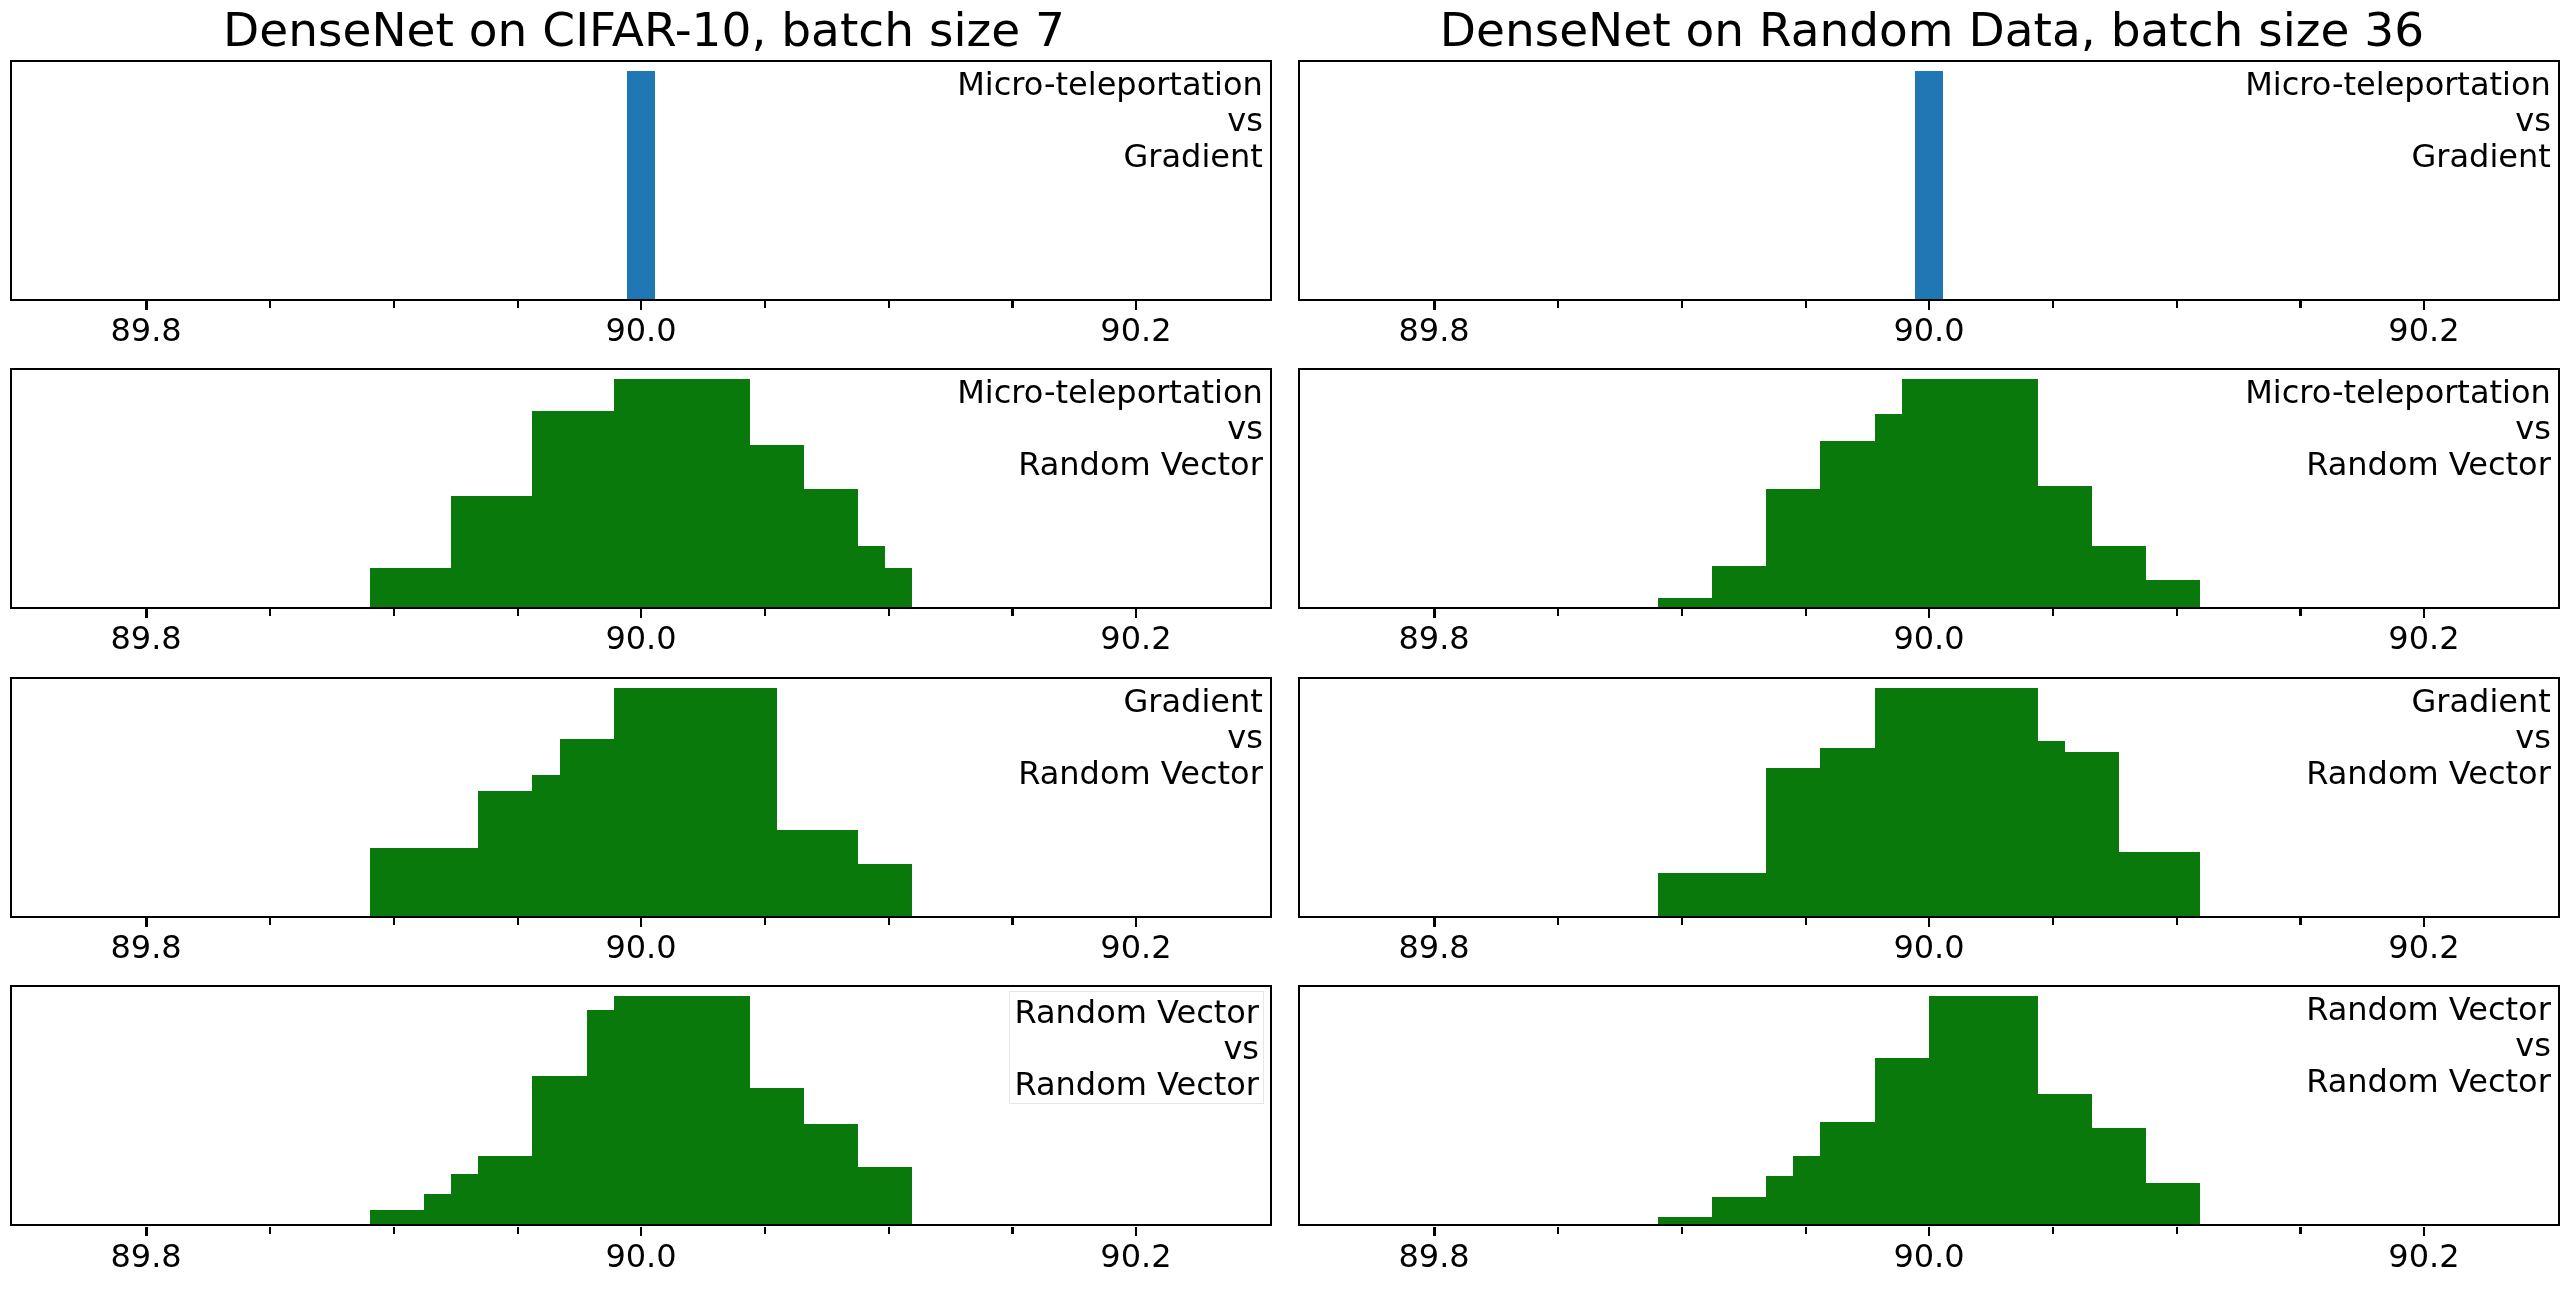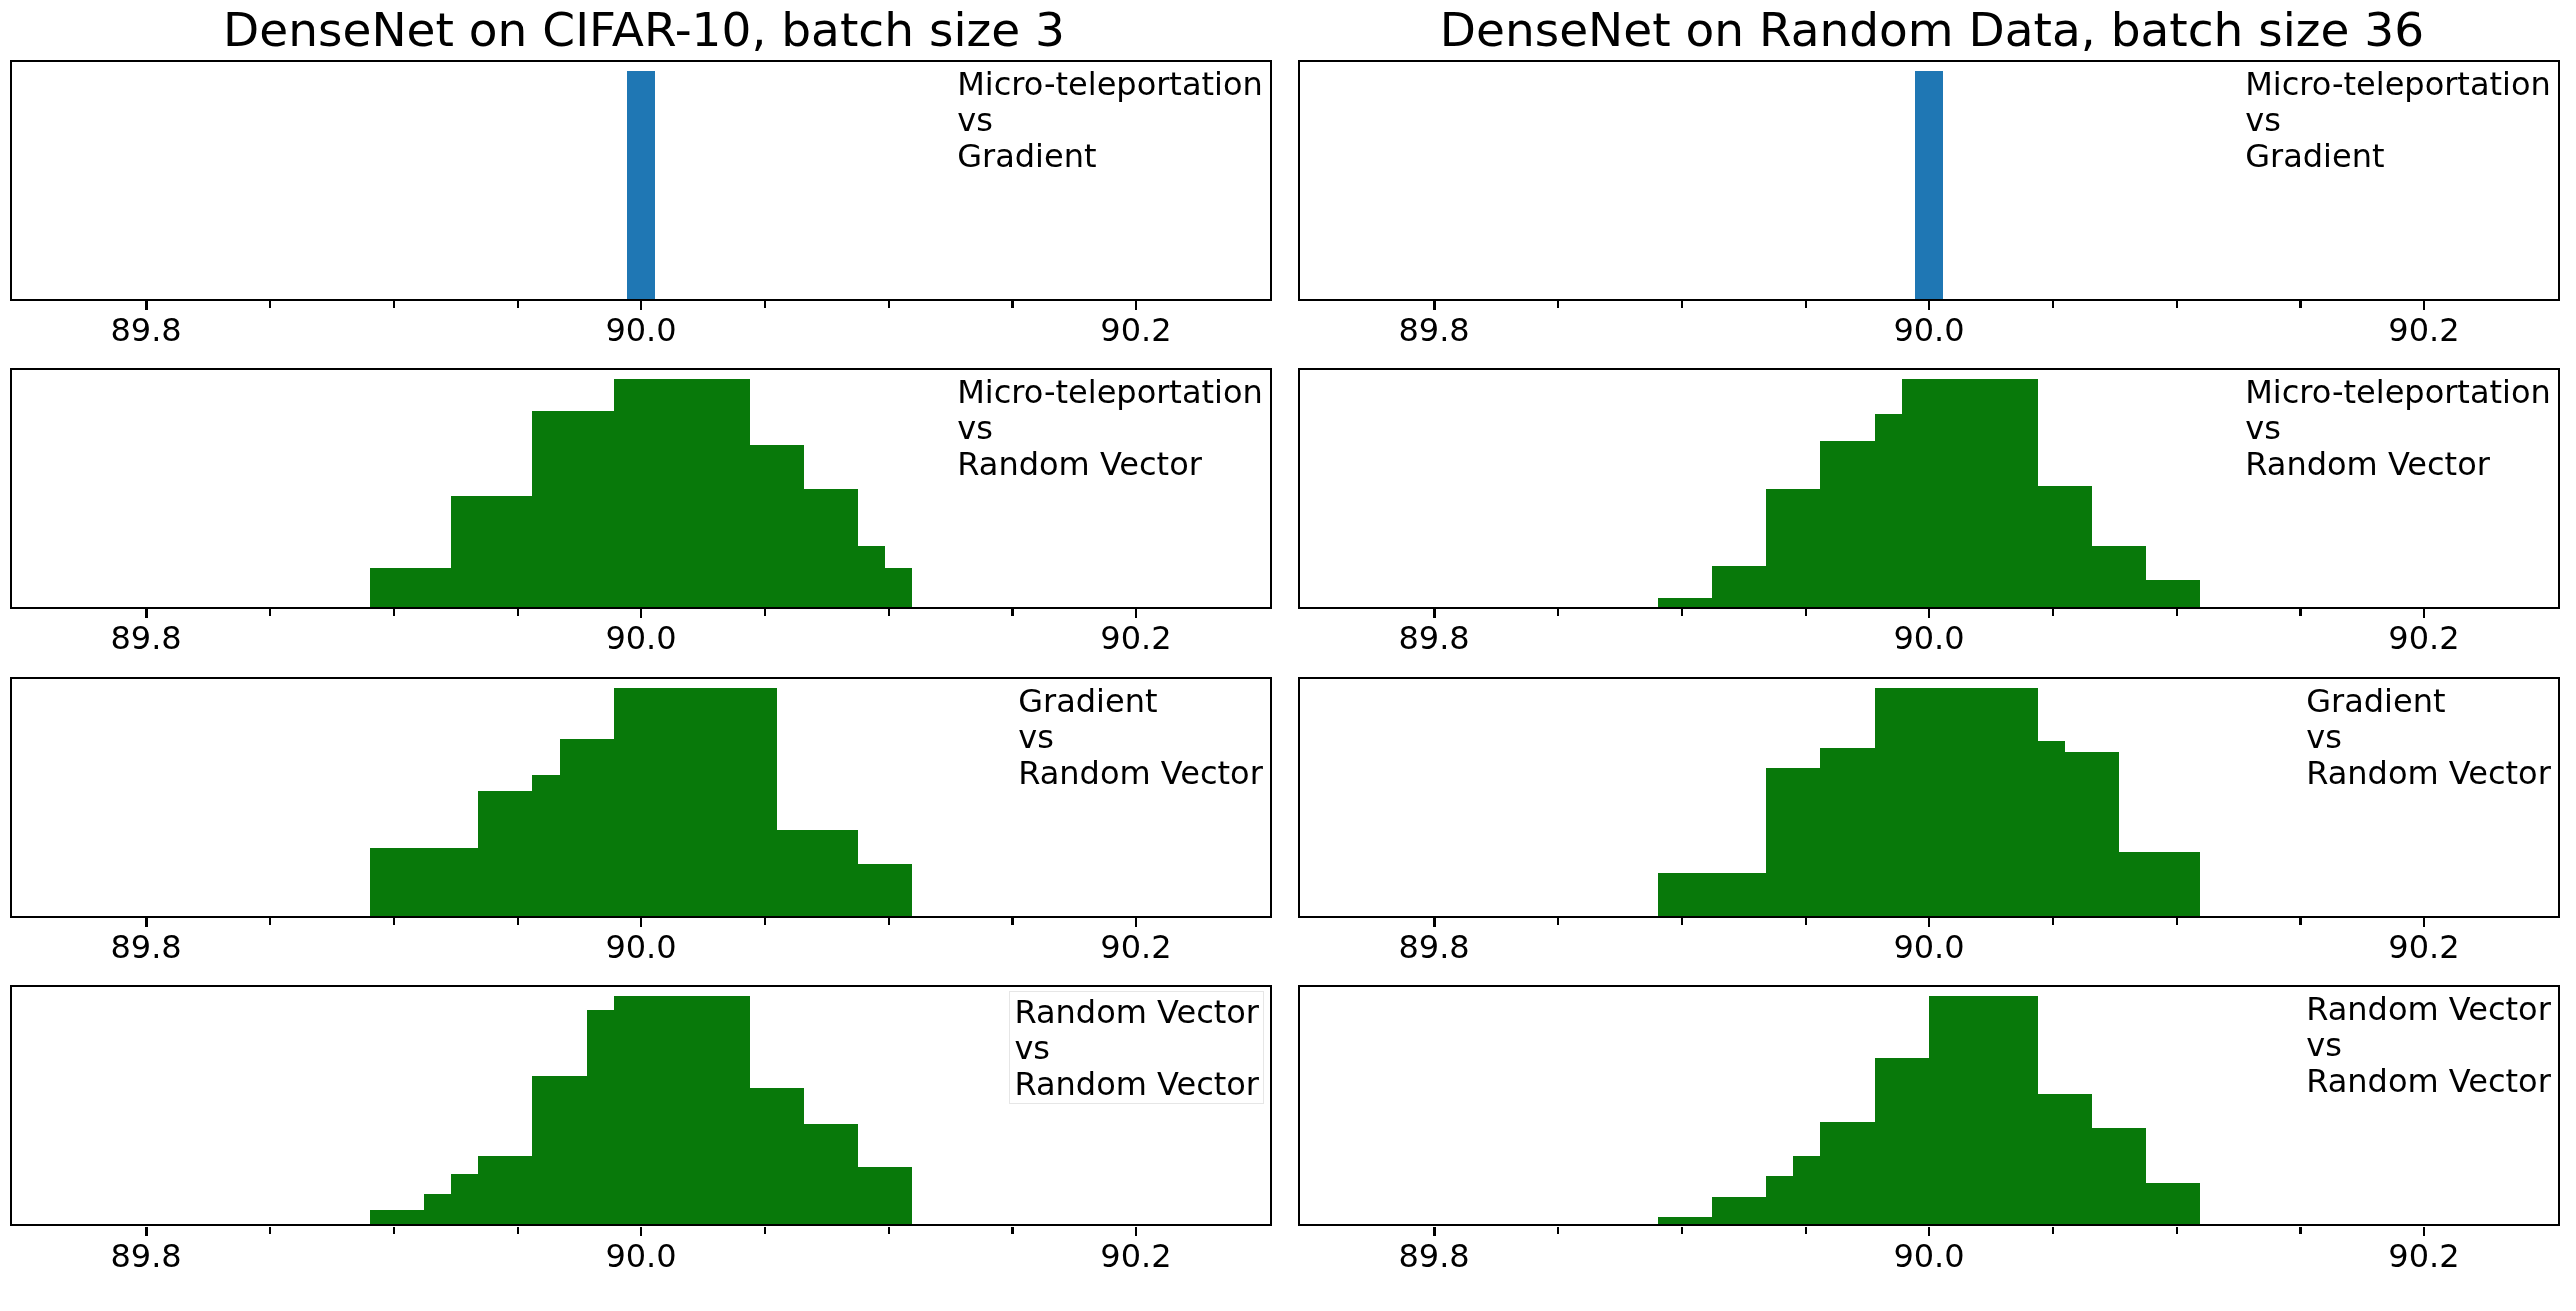--- a/index.html
+++ b/index.html
@@ -22,40 +22,40 @@
     overflow:hidden;
   }
   .plotarea{position:absolute;left:0;top:0;right:0;bottom:0;}
 
   .bar{position:absolute;bottom:0;}
   .bar.blue{background:#1f77b4;}
   .bar.green{background:#08790a;}
 
   .annot{
     position:absolute;right:7.2px;top:4.3px;
-    text-align:left;color:#000;font-size:32px;line-height:36px;
+    text-align:right;color:#000;font-size:32px;line-height:36px;
     white-space:nowrap;pointer-events:none;
   }
   .annot .ln{display:block;}
   .annot.boxed{border:1.4px solid #e6e6e6;background:rgba(255,255,255,0.85);padding:1.4px 4.3px;right:5.7px;}
 
   .xaxis{position:absolute;left:10px;right:16px;height:47px;}
   .tick{position:absolute;top:0;width:2.2px;height:9.3px;background:#000;}
   .ticklabel{
     position:absolute;top:11.5px;font-size:32px;line-height:34px;color:#000;
     transform:translateX(-50%);white-space:nowrap;
   }
   .tick.minor{height:6.5px;width:2.2px;}
 </style>
 </head>
 <body>
 
 <div class="figure">
   <div class="col left">
-    <div class="coltitle">DenseNet on CIFAR-10, batch size 3</div>
+    <div class="coltitle">DenseNet on CIFAR-10, batch size 7</div>
     <div id="stack-0">
         <div class="panel" style="top: 60px; height: 241px;">
           <div class="axesbox">
             <div class="plotarea">
               <div class="bar blue" style="left: 48.9216%; width: 2.15686%; height: 96%; background: rgb(31, 119, 180);"></div>
             </div>
             <div class="annot">
               <span class="ln">Micro-teleportation</span>
               <span class="ln">vs</span>
               <span class="ln">Gradient</span>

